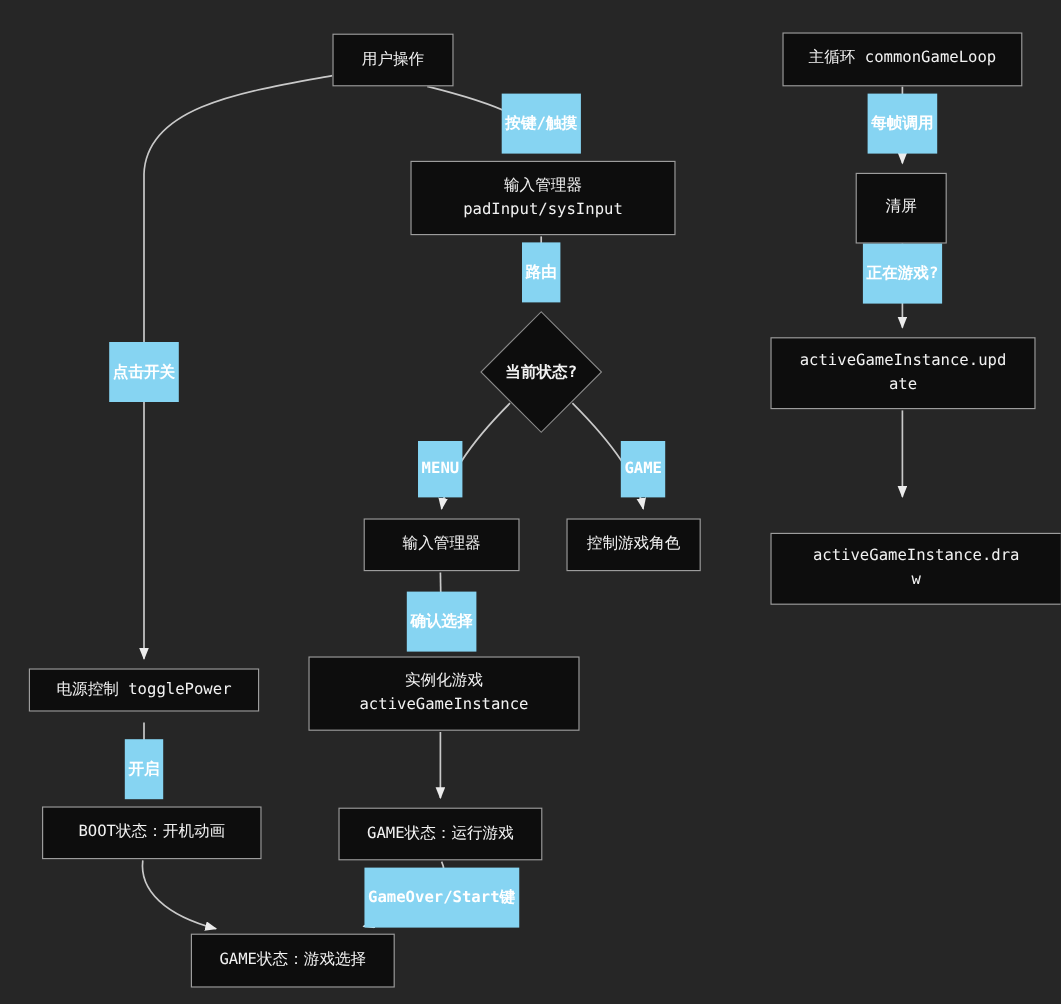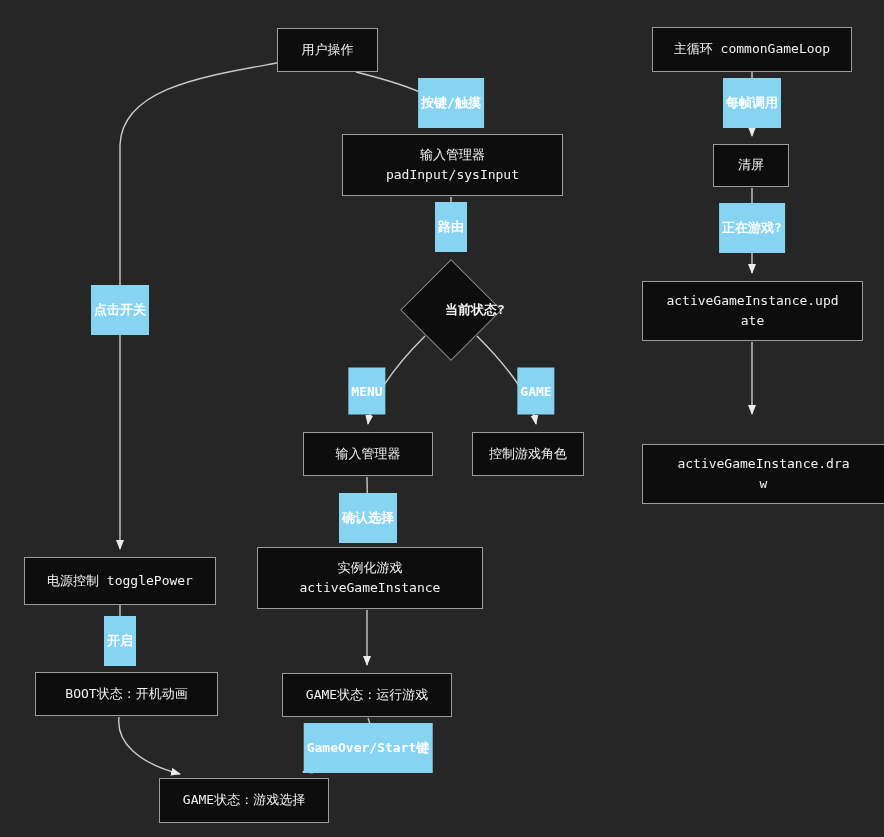--- a/index.html
+++ b/index.html
@@ -53,21 +53,20 @@
     border: 1px solid var(--node-border-dim, #8a8a8a);
   }
   .diamond-label {
     position: absolute;
     z-index: 3;
     transform: translate(-50%, -50%);
     color: var(--node-text, #f2f2f2);
     font-size: 13px;
     font-weight: bold;
     white-space: nowrap;
-    margin-left: 24px;
   }
   .edge-label {
     position: absolute;
     z-index: 3;
     transform: translate(-50%, -50%);
     background: var(--label-bg, #86d4f2);
     color: var(--label-text, #ffffff);
     font-size: 13px;
     font-weight: bold;
     padding: 16px 3px;
@@ -130,29 +129,29 @@
   </div>
 
   <div class="node" style="left:282px;top:673px;width:170px;height:44px">
     <div>GAME状态：运行游戏</div>
   </div>
 
   <div class="node" style="left:159px;top:778px;width:170px;height:45px">
     <div>GAME状态：游戏选择</div>
   </div>
 
-  <div class="node" style="left:24px;top:557px;width:192px;height:48px">
+  <div class="node" style="left:24px;top:557px;width:192px;height:36px">
     <div>电源控制 togglePower</div>
   </div>
 
   <div class="node" style="left:35px;top:672px;width:183px;height:44px">
     <div>BOOT状态：开机动画</div>
   </div>
 
-  <div class="node" style="left:713px;top:144px;width:76px;height:43px">
+  <div class="node" style="left:713px;top:144px;width:76px;height:59px">
     <div>清屏</div>
   </div>
 
   <div class="node" style="left:642px;top:281px;width:221px;height:60px">
     <div>activeGameInstance.upd</div>
     <div>ate</div>
   </div>
 
   <div class="node" style="left:642px;top:444px;width:243px;height:60px">
     <div>activeGameInstance.dra</div>

